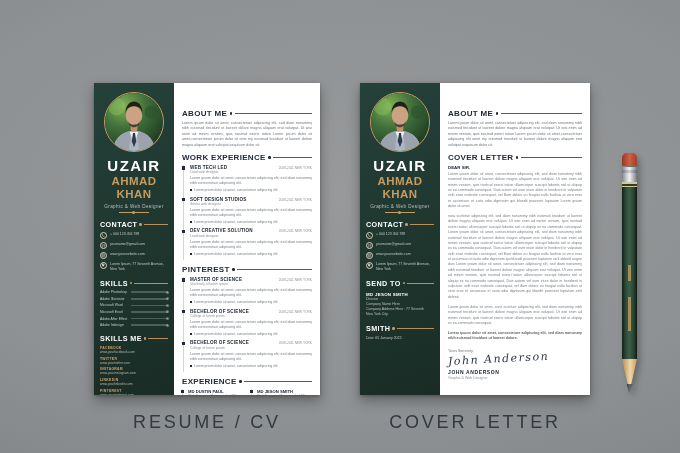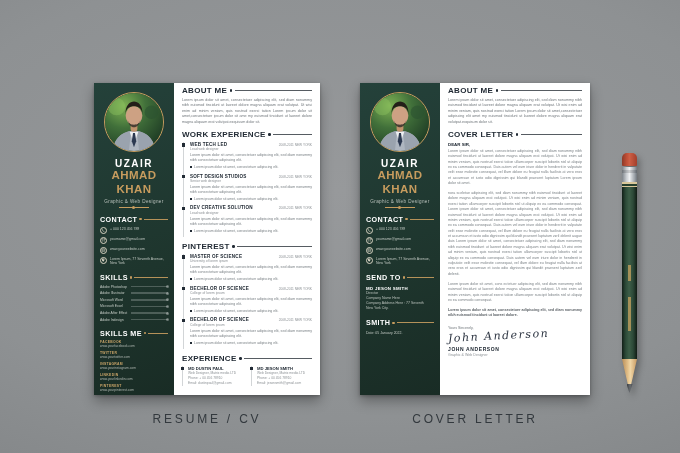--- a/index.html
+++ b/index.html
@@ -6,27 +6,27 @@
   body{font-family:"Liberation Sans","DejaVu Sans",sans-serif;}
   .stage{position:relative;width:680px;height:453px;overflow:hidden;
     background:radial-gradient(130% 105% at 50% 42%, #97999b 0%, #8e9193 48%, #7d8082 88%, #737678 100%);}
   
   .page{position:absolute;top:83px;height:312px;display:flex;background:#fff;
     box-shadow:0 6px 12px rgba(0,0,0,.32), 0 1px 3px rgba(0,0,0,.25);}
   .page-resume{left:94px;width:226px;}
   .page-cover{left:360px;width:230px;}
   .sidebar{width:80px;flex:0 0 80px;background:linear-gradient(160deg,#24413a 0%,#1e352d 60%,#192c25 100%);
     color:#c9d0cb;padding:9px 6px 5px 6px;box-sizing:border-box;overflow:hidden;}
-  .main{flex:1;background:#fff;padding:3px 8px 5px 8px;box-sizing:border-box;overflow:hidden;}
+  .main{flex:1;background:#fff;padding:26px 8px 5px 8px;box-sizing:border-box;overflow:hidden;}
   
   .photo{width:58px;height:58px;margin:0 auto;border-radius:50%;border:1px solid #c79c5e;
     overflow:hidden;background:#2c4a33;}
   .photo svg{display:block;}
   .nameblock{text-align:center;margin-top:6px;}
-  .first-name{font-size:10px;font-weight:bold;letter-spacing:1.5px;color:#ffffff;line-height:1.1;}
+  .first-name{font-size:15px;font-weight:bold;letter-spacing:1.5px;color:#ffffff;line-height:1.1;}
   .last-name{font-size:11.5px;font-weight:bold;letter-spacing:.4px;color:#c79c5e;line-height:1.2;}
   .job-title{font-size:4.6px;color:#b9c1bb;margin-top:2px;letter-spacing:.4px;}
   .name-divider{width:30px;height:1px;background:#c79c5e;margin:3px auto 0;position:relative;}
   .name-divider::after{content:'';position:absolute;left:13px;top:-1px;width:3px;height:3px;border-radius:50%;background:#c79c5e;}
   .side-section{margin-top:7px;}
   .side-header{display:flex;align-items:center;gap:2px;}
   .side-header .t{font-size:7.2px;font-weight:bold;color:#ffffff;letter-spacing:.4px;}
   .side-header .dot{width:2.5px;height:2.5px;border-radius:50%;background:#c79c5e;flex:0 0 auto;}
   .side-header .line{flex:1;height:.8px;background:#c79c5e;opacity:.9;}
   .c-row{display:flex;align-items:flex-start;gap:3px;margin-top:3px;}
@@ -70,21 +70,21 @@
   
   .salutation{font-size:4.4px;font-weight:bold;color:#222b35;margin:1px 0 2px;}
   .cl-p{font-size:3.6px;line-height:1.5;color:#7a8085;text-align:justify;margin:0 0 4.5px;}
   .cl-p.strong{color:#5a6065;font-weight:bold;}
   .closing{font-size:3.6px;color:#70767b;margin-top:7px;}
   .signature{font-family:"DejaVu Serif","Liberation Serif",serif;font-style:italic;
     font-size:11px;color:#2b3340;letter-spacing:1.5px;transform:rotate(-3deg);transform-origin:left;margin:2px 0 1px;}
   .signer-name{font-size:5px;font-weight:bold;color:#222b35;letter-spacing:.6px;}
   .signer-title{font-size:3.6px;color:#8d9296;margin-top:1px;}
   
-  .caption{position:absolute;top:412px;text-align:center;font-size:12px;
+  .caption{position:absolute;top:412px;text-align:center;font-size:18px;
     color:#33393e;letter-spacing:2.8px;font-weight:500;}
   .caption-left{left:94px;width:226px;}
   .caption-right{left:360px;width:230px;}
   
   .pencil{position:absolute;left:622px;top:153px;width:15px;height:240px;
     display:flex;flex-direction:column;align-items:stretch;
     filter:drop-shadow(3px 4px 3px rgba(0,0,0,.28));}
   .p-eraser{height:13px;border-radius:5px 5px 1px 1px;
     background:linear-gradient(90deg,#8f3categorized226 0%, #b84a33 25%, #cf604443 50%, #a63f2b 100%);
     background:linear-gradient(90deg,#8c3a28 0%,#bd4e36 30%,#cd5f45 50%,#a33e2b 100%);}

